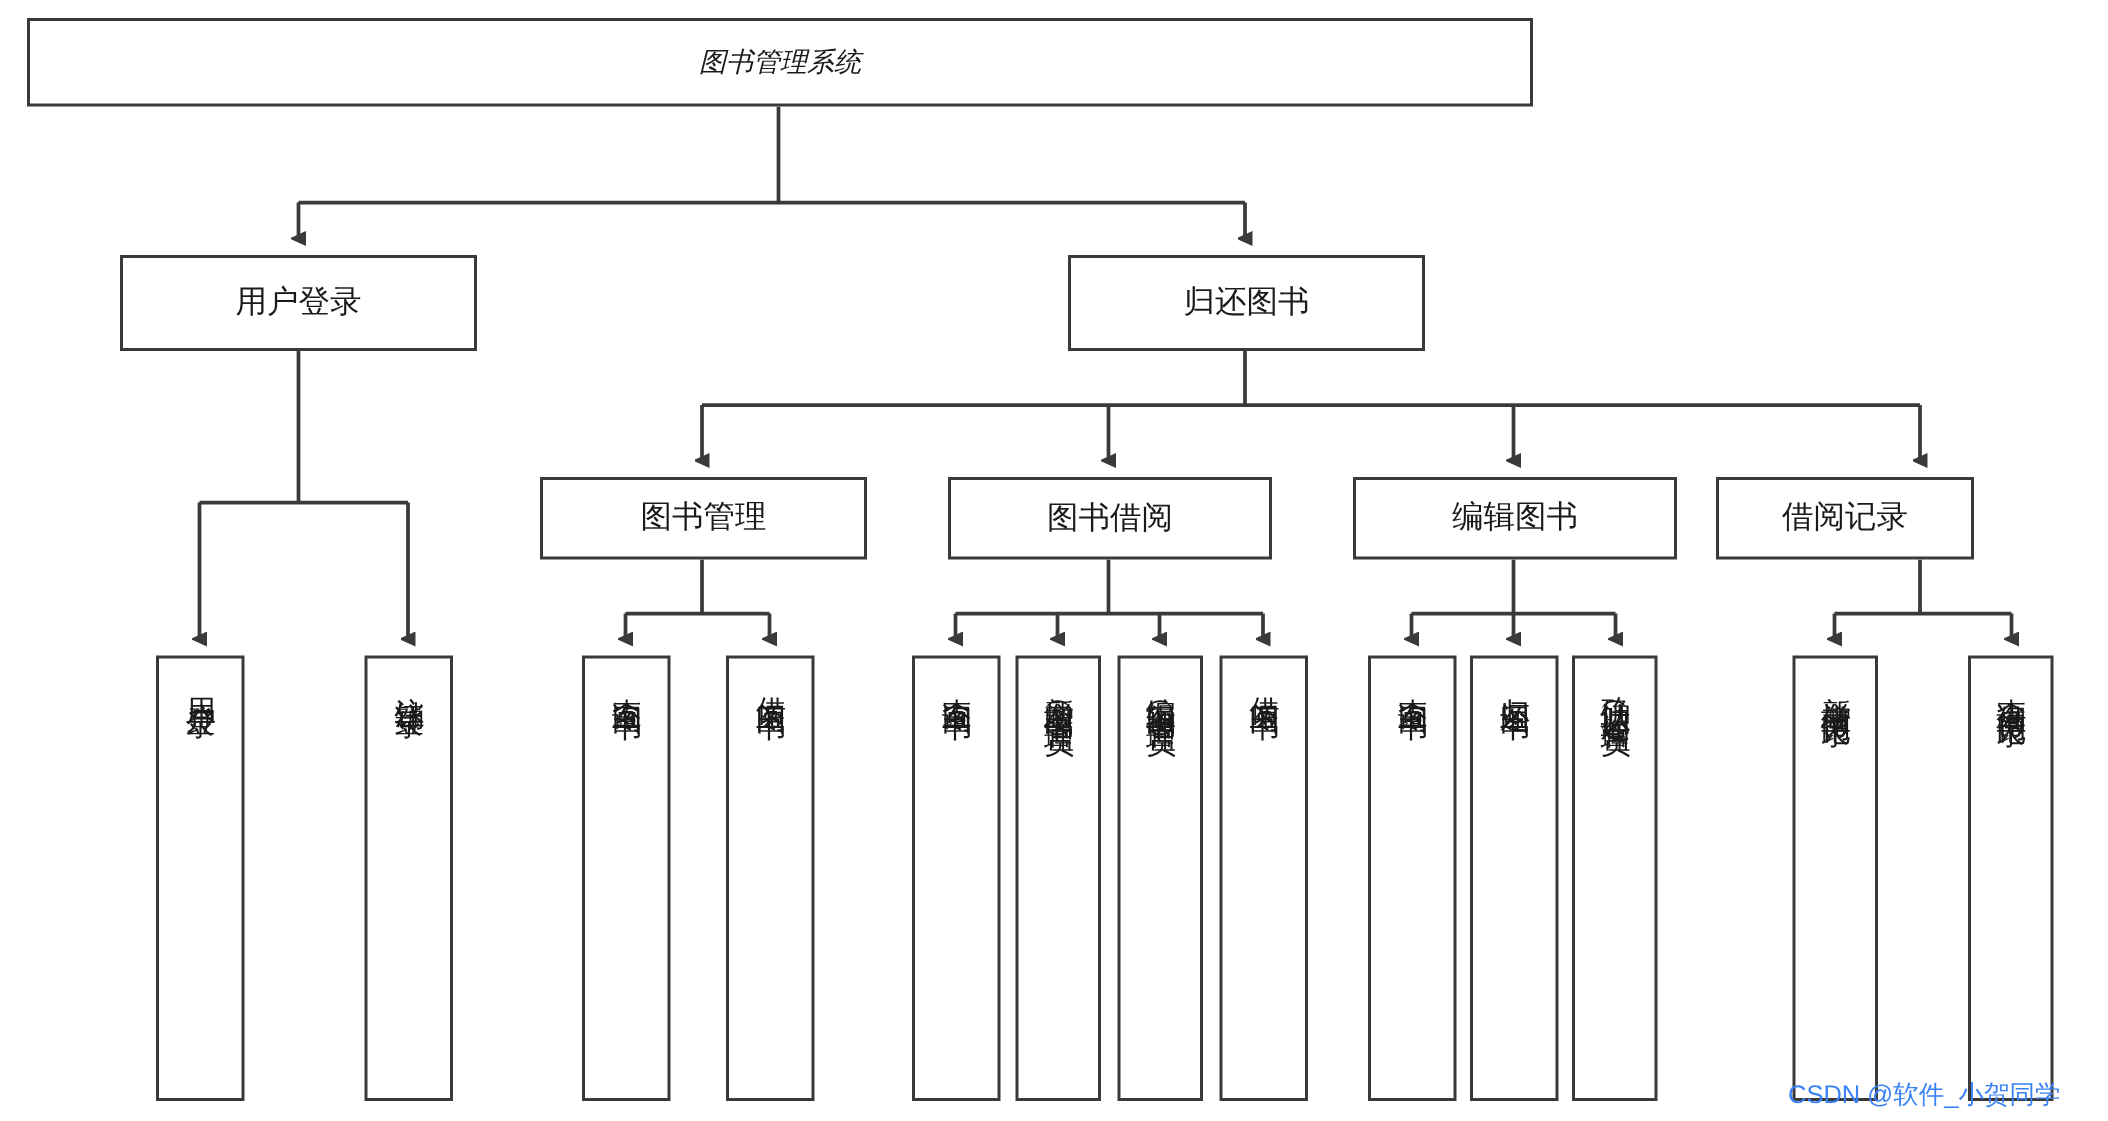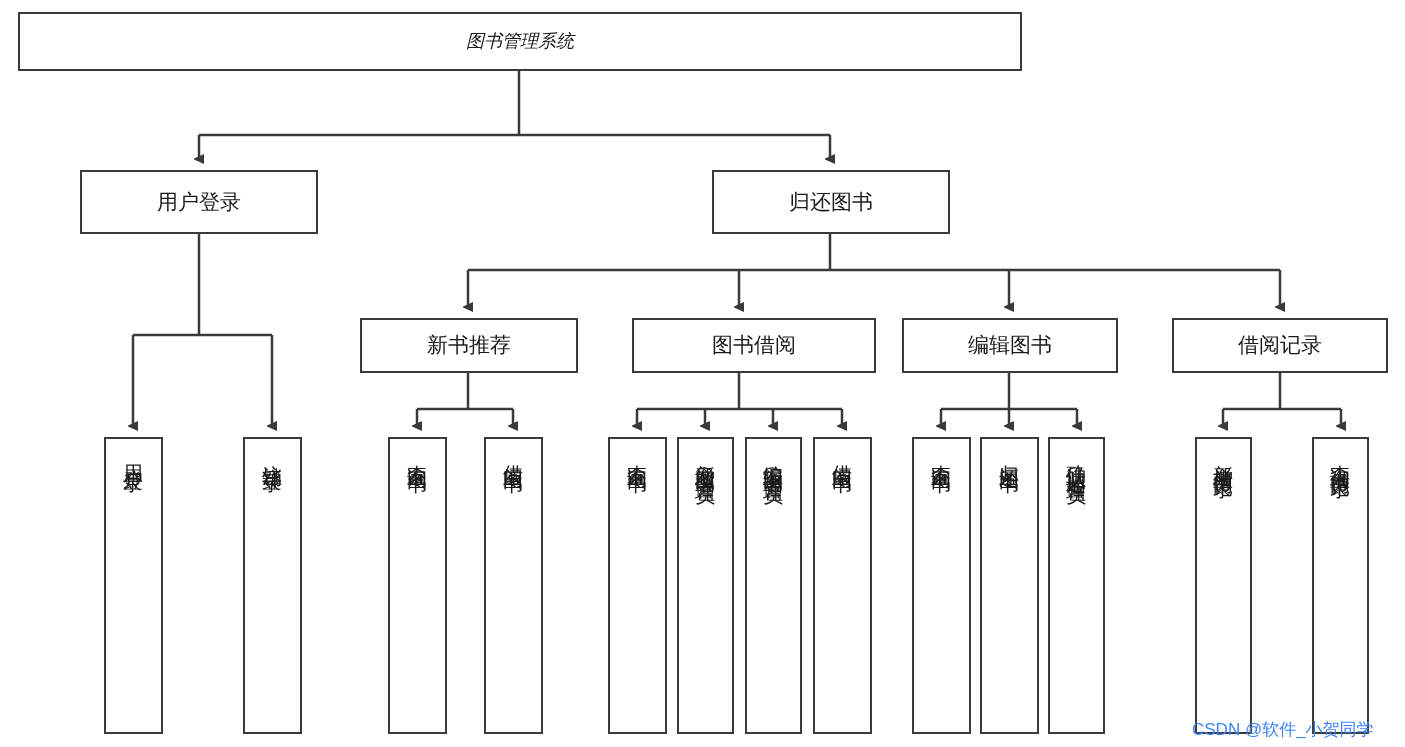--- a/index.html
+++ b/index.html
@@ -128,29 +128,29 @@
   </div>
 
   <div class="node horiz" style="left:80px; top:170px; width:238px; height:64px;">
     <span class="label">用户登录</span>
   </div>
   <div class="node horiz" style="left:712px; top:170px; width:238px; height:64px;">
     <span class="label">归还图书</span>
   </div>
 
   <div class="node horiz" style="left:360px; top:318px; width:218px; height:55px;">
-    <span class="label">新书推荐</span>
+    <span class="label">图书管理</span>
   </div>
-  <div class="node horiz" style="left:632px; top:318px; width:244px; height:55px;font-family:Liberation Serif, serif;">
+  <div class="node horiz" style="left:632px; top:318px; width:216px; height:55px;font-family:Liberation Serif, serif;">
     <span class="label">图书借阅</span>
   </div>
   <div class="node horiz" style="left:902px; top:318px; width:216px; height:55px;">
     <span class="label">编辑图书</span>
   </div>
-  <div class="node horiz" style="left:1172px; top:318px; width:216px; height:55px;">
+  <div class="node horiz" style="left:1144px; top:318px; width:172px; height:55px;">
     <span class="label">借阅记录</span>
   </div>
 
   <div class="node vert" style="left:104px; top:437px; width:59px; height:297px;">
     <span class="label">用户登录</span>
   </div>
   <div class="node vert" style="left:243px; top:437px; width:59px; height:297px;">
     <span class="label">注销登录</span>
   </div>
 

